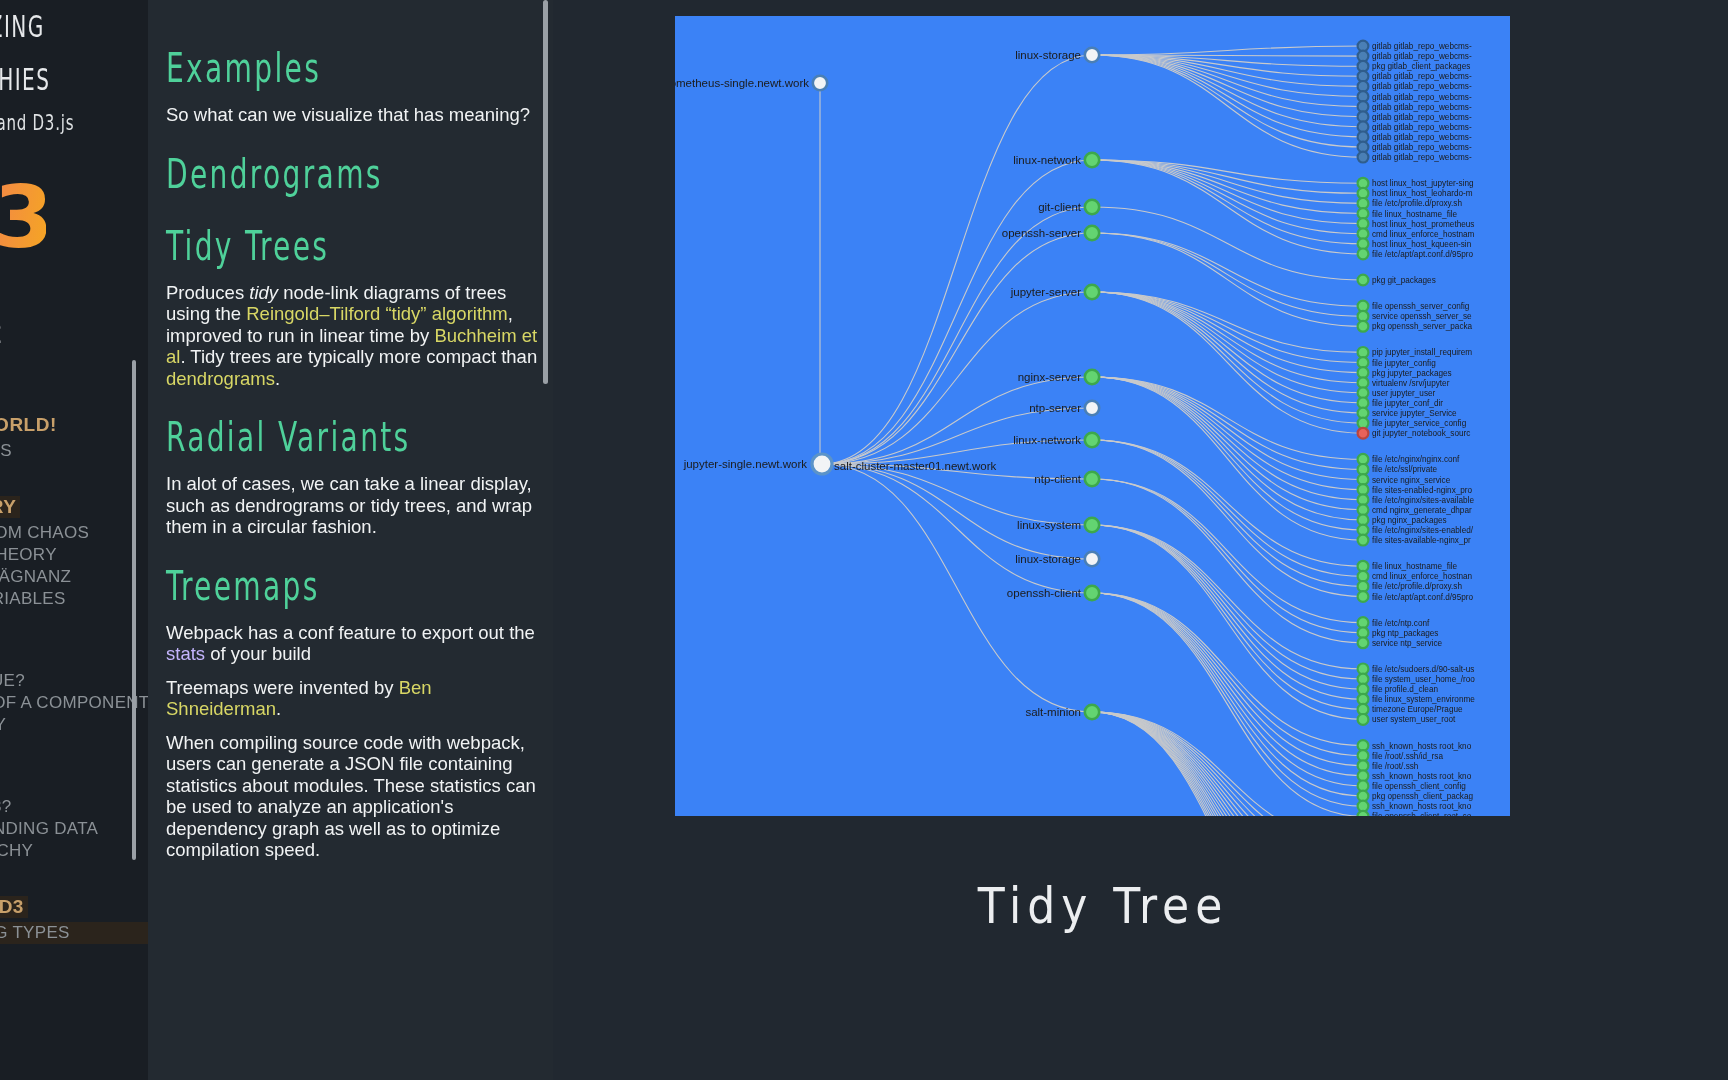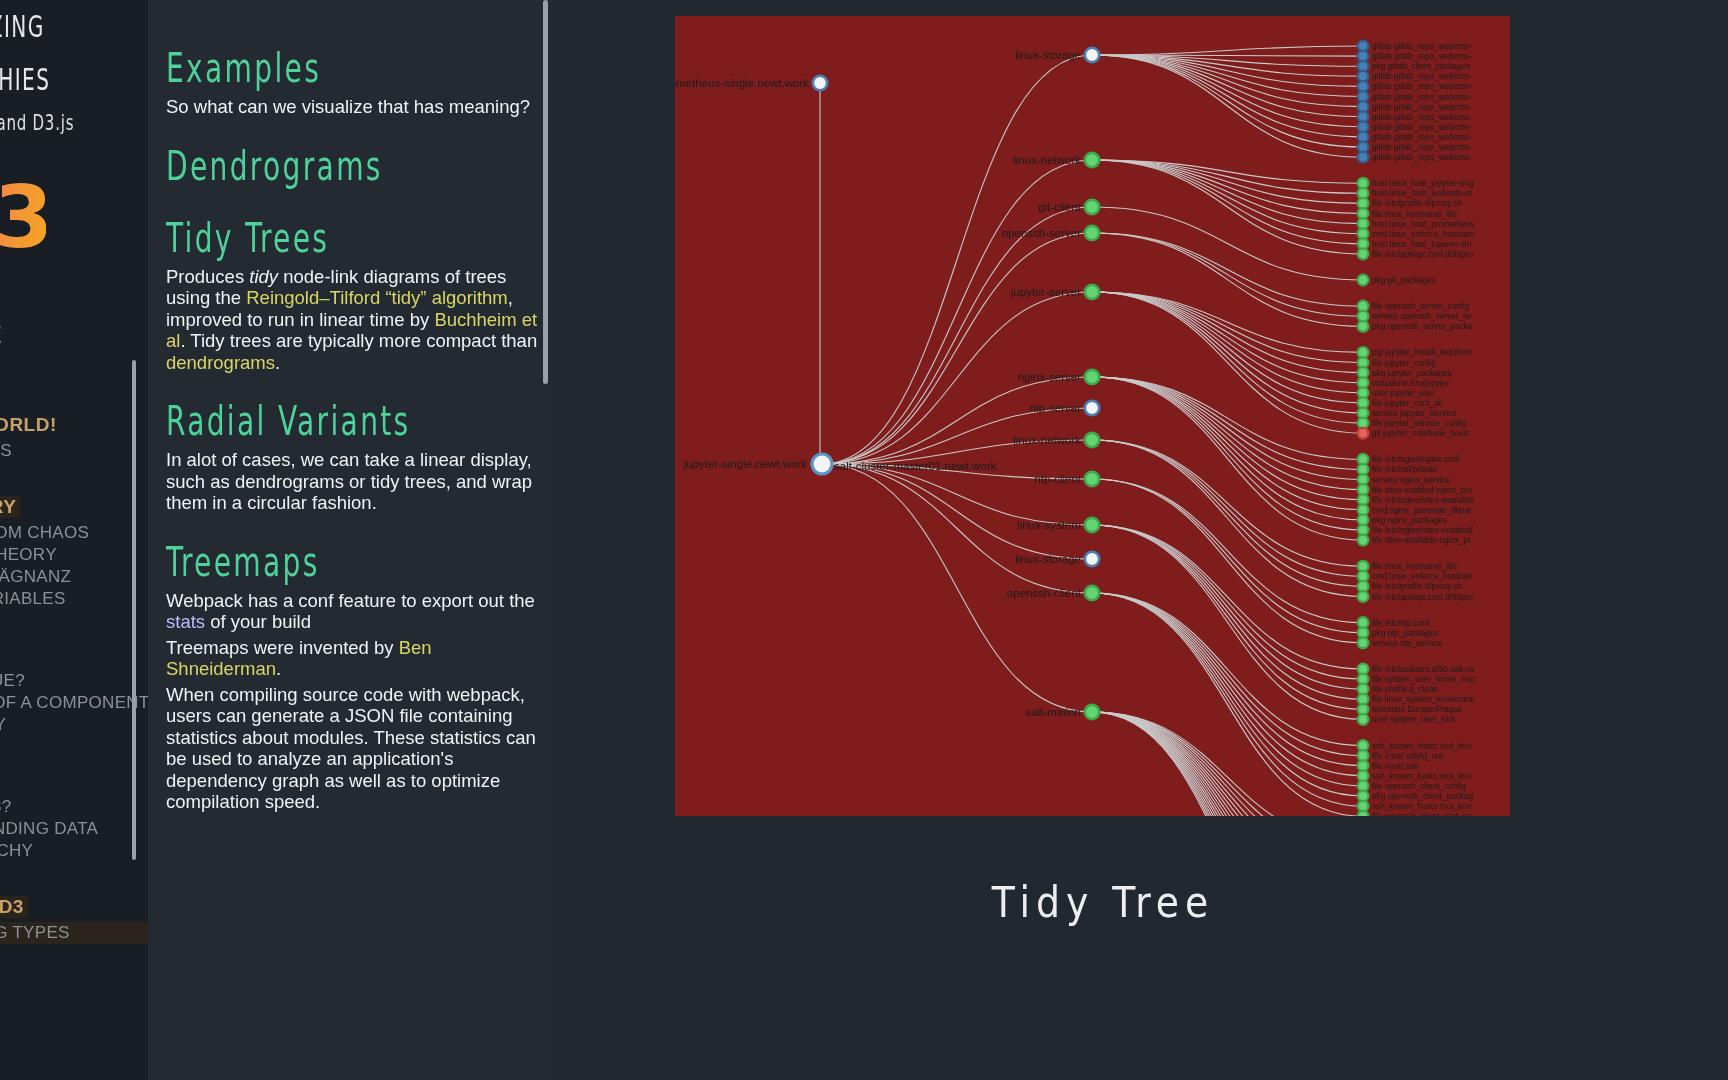--- a/index.html
+++ b/index.html
@@ -80,39 +80,39 @@
     font-family:"DejaVu Sans Condensed","DejaVu Sans", sans-serif;
     color:#4fd19a; font-weight:400; font-size:40px;
     letter-spacing:3px; line-height:48px;
     transform:scaleX(0.78); transform-origin:left center;
     white-space:nowrap;
   }
   h2.heading.first { margin-top:28px; }
   h2.heading.later { margin-top:24px; }
   p.body {
     font-size:18.5px; line-height:21.5px; color:#f1f3f4;
-    margin-top:4px; max-width:372px;
+    margin-top:12px; max-width:372px;
   }
   a.lnk { color:#d8d765; text-decoration:none; }
   a.lnk-green { color:#c4b5fd; text-decoration:none; }
   em { font-style:italic; }
 
   
   .figure-area {
     position:absolute; left:553px; top:0; width:1175px; height:1080px;
     background:#212830;
   }
   .figure-card {
     position:absolute; left:122px; top:16px; width:835px; height:800px;
-    background:#7f1d1d; overflow:hidden;
+    background:#3b82f6; overflow:hidden;
   }
   .figure-caption {
     position:absolute; left:0; top:878px; width:1100px; text-align:center;
     font-family:"DejaVu Sans Condensed","DejaVu Sans", sans-serif;
-    color:#eceef0; font-size:42px; letter-spacing:6px;
+    color:#eceef0; font-size:49px; letter-spacing:6px;
   }
   .fig-svg { display:block; }
   .nodelabel { font-family:"Liberation Sans", sans-serif; font-size:11.5px; fill:#1b1b1b; }
   .leaflabel { font-family:"Liberation Sans", sans-serif; font-size:8.2px; fill:#1b1b1b; }
   .rootlabel { font-family:"Liberation Sans", sans-serif; font-size:11.5px; fill:#1b1b1b; }
   .link { fill:none; stroke:#c9cacb; stroke-width:1.1; }
 </style>
 </head>
 <body>
 

